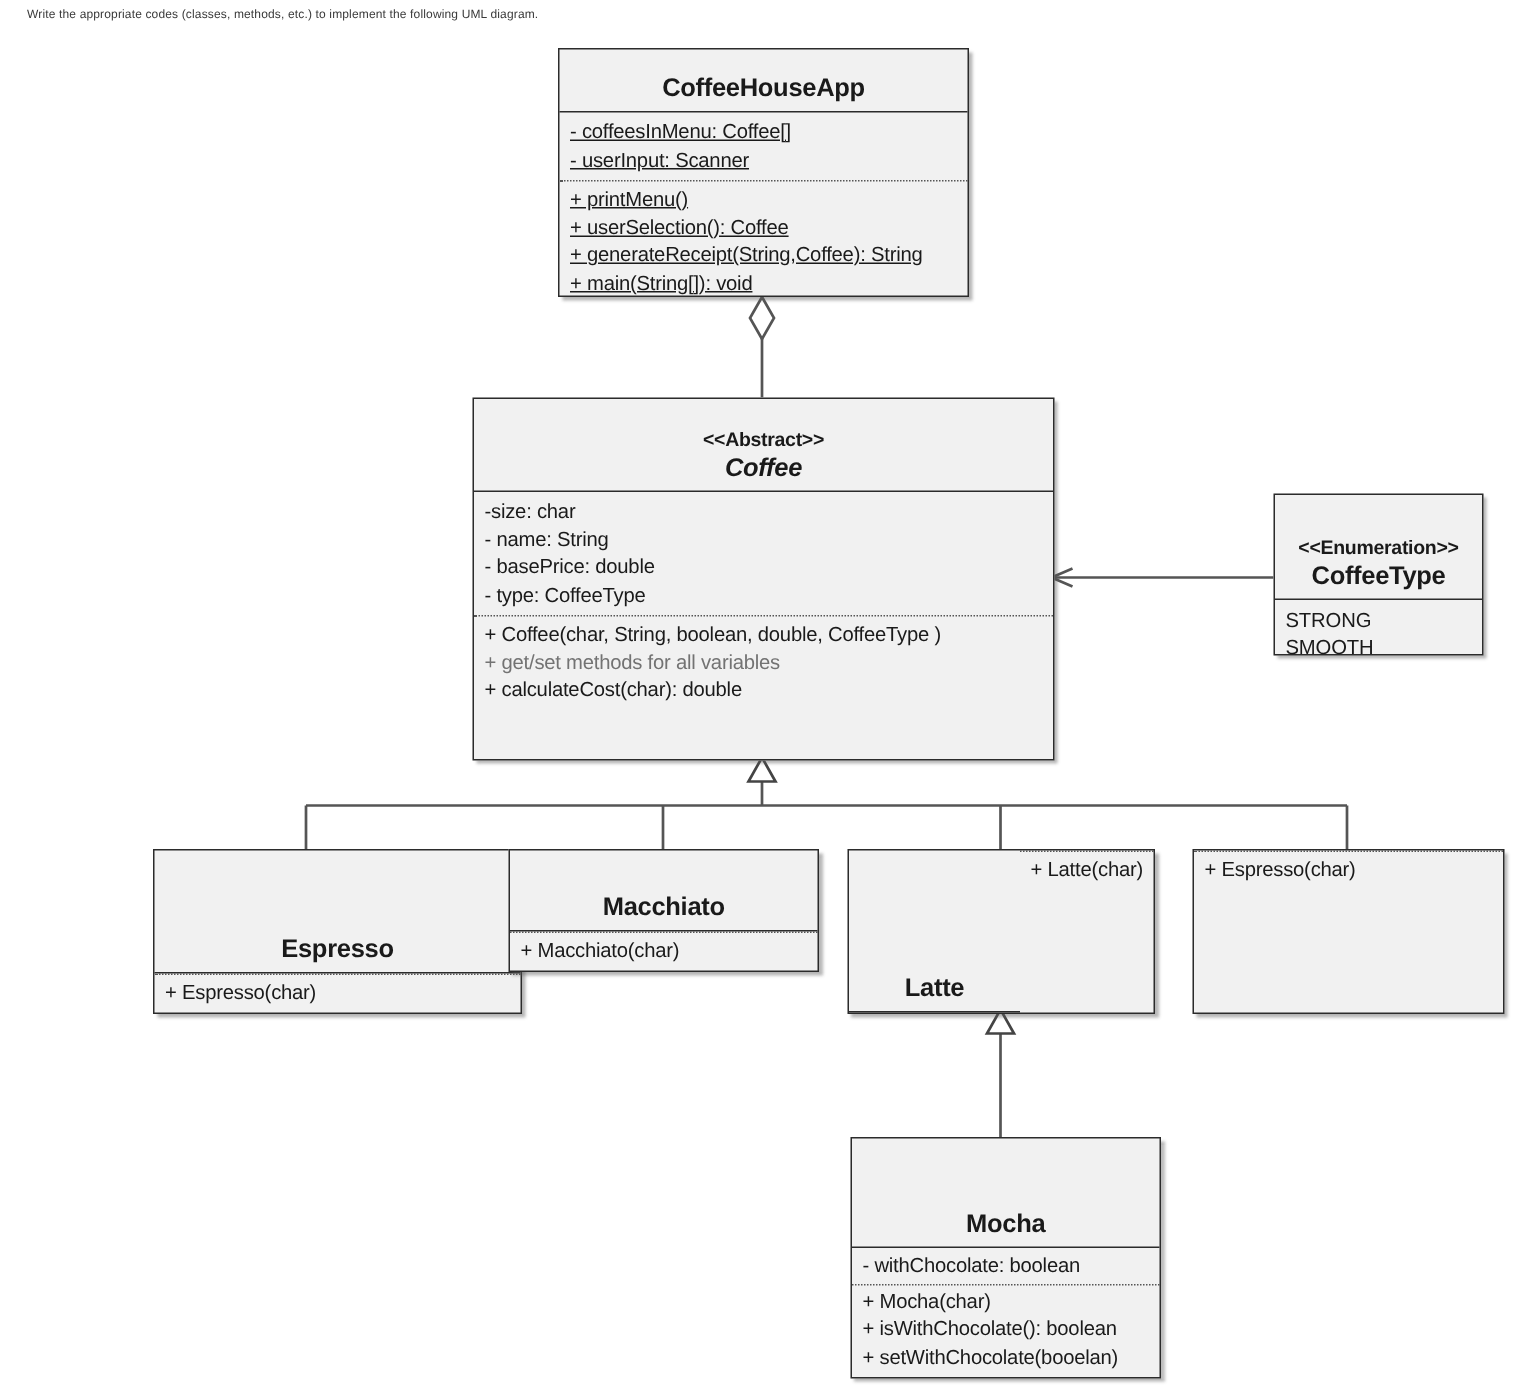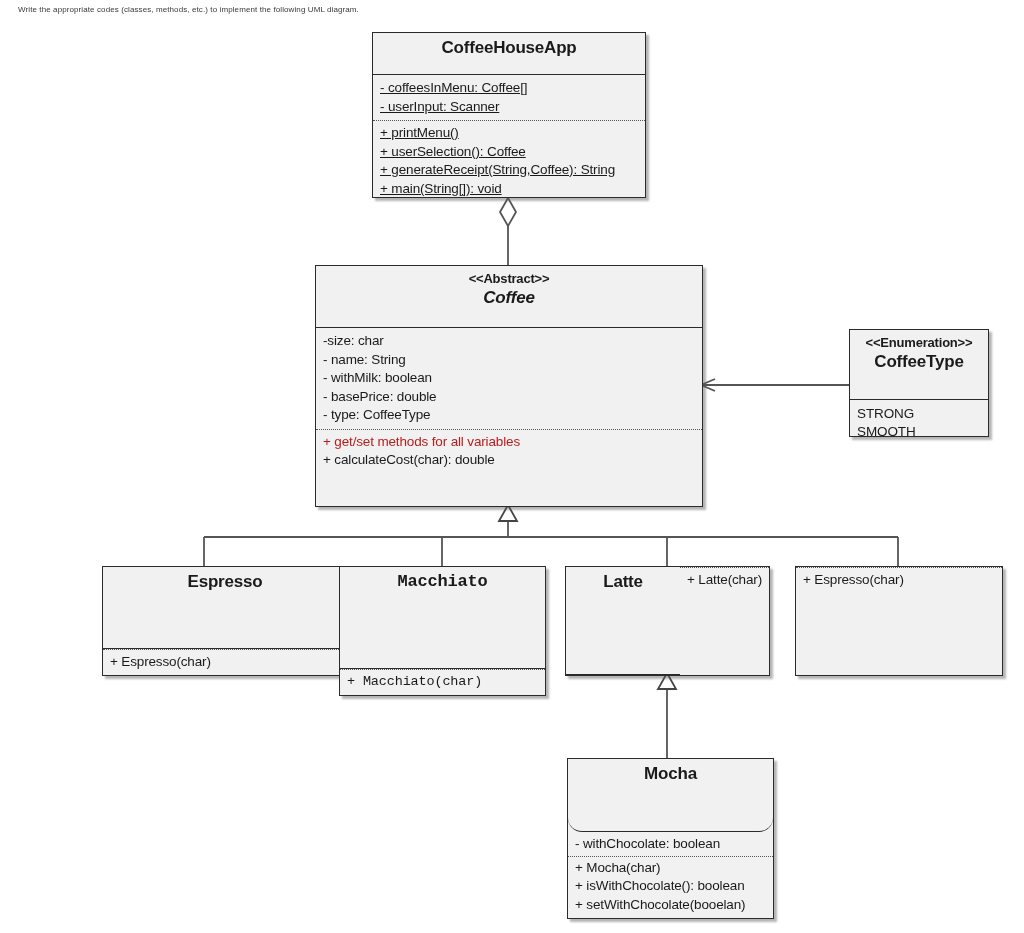--- a/index.html
+++ b/index.html
@@ -45,21 +45,21 @@
     border: 1.6px solid #2b2b2b;
     box-shadow: 2.5px 2.5px 2px rgba(90,90,90,0.45);
     z-index: 2;
   }
   .umlbox .title-area {
     box-sizing: border-box;
     border-bottom: 1.6px solid #2b2b2b;
     display: flex;
     flex-direction: column;
     align-items: center;
-    justify-content: flex-start;
+    justify-content: flex-end;
     text-align: center;
     padding: 4px 6px;
   }
   .stereotype {
     font-size: 13px;
     font-weight: bold;
     line-height: 17px;
     letter-spacing: -0.2px;
   }
   .cls-name {
@@ -77,21 +77,21 @@
   .compartment.dotline {
     border-top: 1.5px dotted #555;
   }
   .member {
     font-size: 13.5px;
     line-height: 18.5px;
     white-space: nowrap;
     letter-spacing: -0.15px;
   }
   .member.underline { text-decoration: underline; }
-  .member.red { color: #b91c1c; }
+  .member.red { color: #737373; }
   .enum-lit {
     font-size: 13.5px;
     line-height: 18px;
     white-space: nowrap;
     letter-spacing: -0.1px;
   }
 </style>
 </head>
 <body>
 
@@ -142,25 +142,25 @@
 </div>
 
 <div class="umlbox" style="left:315px; top:265px; width:388px; height:242px;">
   <div class="title-area" style="height:62px;">
     <div class="stereotype">&lt;&lt;Abstract&gt;&gt;</div>
     <div class="cls-name italic">Coffee</div>
   </div>
   <div class="compartment" style="padding-top:4px;">
     <div class="member">-size: char</div>
     <div class="member">- name: String</div>
-    <div class="member">- withMilk: boolean</div>
     <div class="member">- basePrice: double</div>
     <div class="member">- type: CoffeeType</div>
   </div>
   <div class="compartment dotline">
+    <div class="member">+ Coffee(char, String, boolean, double, CoffeeType )</div>
     <div class="member red">+ get/set methods for all variables</div>
     <div class="member">+ calculateCost(char): double</div>
   </div>
 </div>
 
 <div class="umlbox" style="left:849px; top:329px; width:140px; height:108px;">
   <div class="title-area" style="height:70px;">
     <div class="stereotype">&lt;&lt;Enumeration&gt;&gt;</div>
     <div class="cls-name">CoffeeType</div>
   </div>
@@ -172,21 +172,21 @@
 
 <div class="umlbox" style="left:102px; top:566px; width:246px; height:110px; display:flex; flex-direction:column;">
   <div class="title-area" style="flex:1 1 auto;">
     <div class="cls-name">Espresso</div>
   </div>
   <div class="compartment dotline" style="padding-top:3px;">
     <div class="member">+ Espresso(char)</div>
   </div>
 </div>
 
-<div class="umlbox" style="left:339px; top:566px; width:207px; height:130px; display:flex; flex-direction:column;font-family:Liberation Mono, monospace;">
+<div class="umlbox" style="left:339px; top:566px; width:207px; height:82px; display:flex; flex-direction:column;">
   <div class="title-area" style="flex:1 1 auto;">
     <div class="cls-name">Macchiato</div>
   </div>
   <div class="compartment dotline" style="padding-top:3px;">
     <div class="member">+ Macchiato(char)</div>
   </div>
 </div>
 
 <div class="umlbox" style="left:565px; top:566px; width:205px; height:110px; display:flex; flex-direction:row;">
   <div class="title-area" style="flex:1 1 auto;">
@@ -197,21 +197,21 @@
   </div>
 </div>
 
 <div class="umlbox" style="left:795px; top:566px; width:208px; height:110px; display:flex; flex-direction:column;">
   <div class="compartment dotline" style="padding-top:3px;">
     <div class="member">+ Espresso(char)</div>
   </div>
 </div>
 
 <div class="umlbox" style="left:567px; top:758px; width:207px; height:161px; display:flex; flex-direction:column;">
-  <div class="title-area" style="flex:1 1 auto;border-radius:14px;">
+  <div class="title-area" style="flex:1 1 auto;">
     <div class="cls-name">Mocha</div>
   </div>
   <div class="compartment" style="padding-top:3px; padding-bottom:2px;">
     <div class="member">- withChocolate: boolean</div>
   </div>
   <div class="compartment dotline" style="padding-top:2px;">
     <div class="member">+ Mocha(char)</div>
     <div class="member">+ isWithChocolate(): boolean</div>
     <div class="member">+ setWithChocolate(booelan)</div>
   </div>

